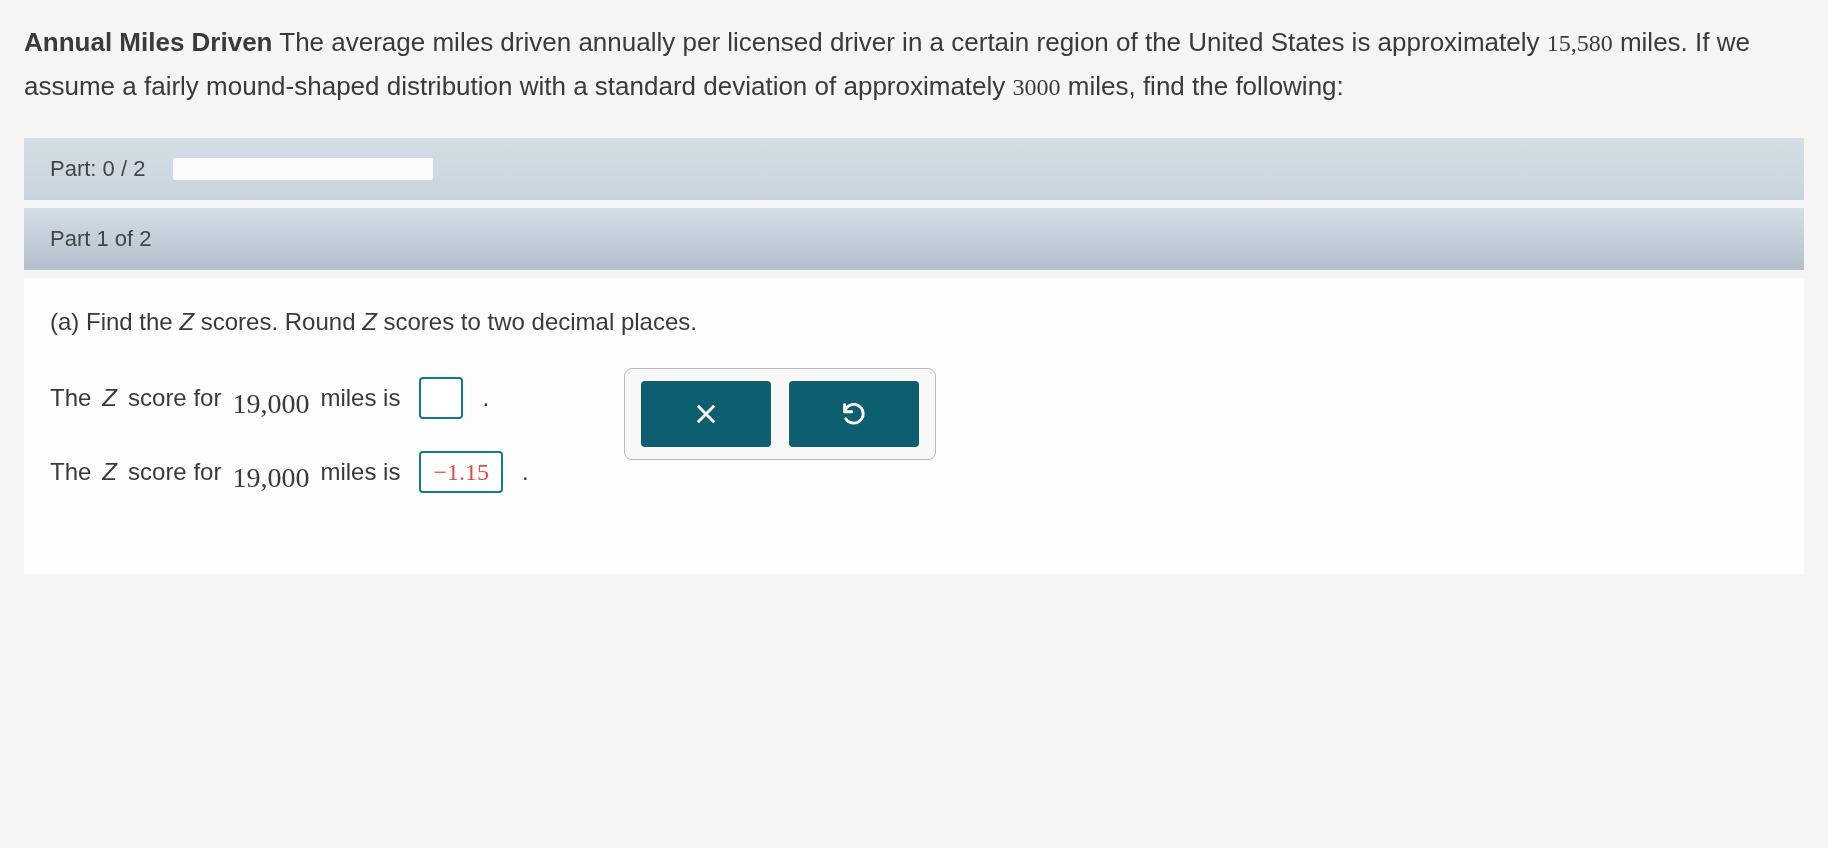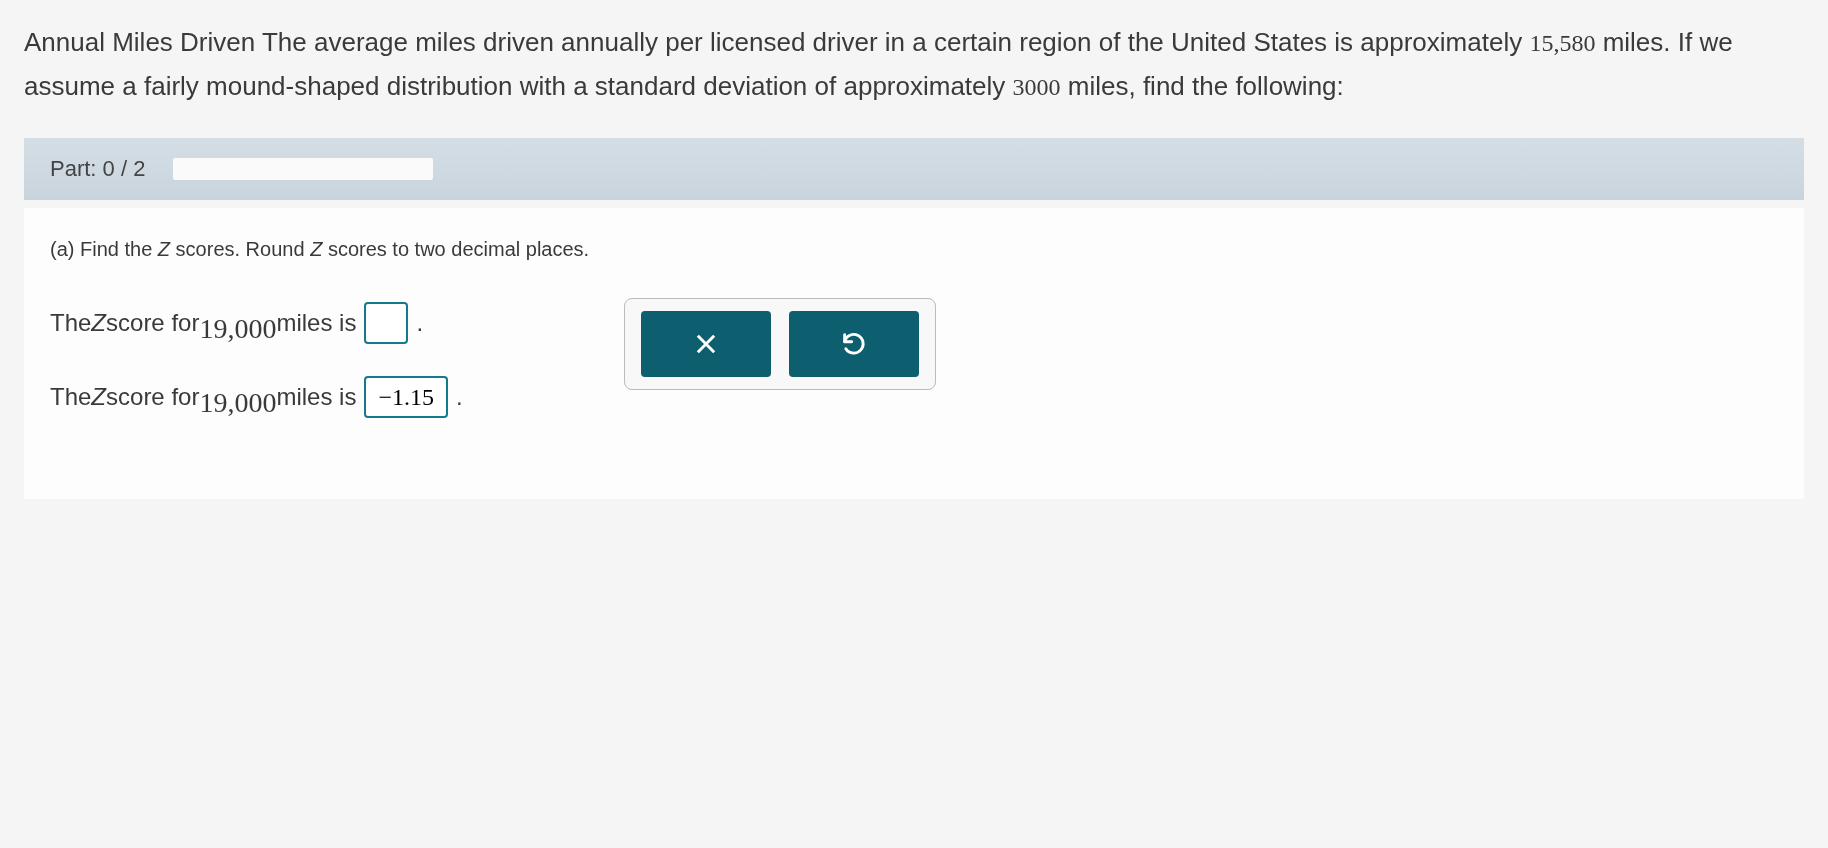--- a/index.html
+++ b/index.html
@@ -17,21 +17,21 @@
       width: 100%;
       padding: 0 24px;
     }
     .problem-text {
       font-size: 26px;
       line-height: 1.7;
       color: #3a3a3a;
       margin-bottom: 30px;
     }
     .problem-text .bold {
-      font-weight: normal;
+      font-weight: bold;
     }
     .problem-text .num {
       font-size: 24px;
       font-family: Georgia, serif;
     }
     .progress-bar {
       background: linear-gradient(to bottom, #d5dee5, #c8d4dd);
       padding: 18px 26px;
       display: flex;
       align-items: center;
@@ -53,33 +53,34 @@
       font-size: 22px;
       color: #444;
       margin-bottom: 8px;
     }
     .part-body {
       background: #fdfdfd;
       padding: 30px 26px 50px 26px;
       position: relative;
     }
     .instruction {
-      font-size: 20px;
+      font-size: 24px;
       color: #3a3a3a;
       margin-bottom: 40px;
     }
     .instruction .italic {
       font-style: italic;
     }
     .answer-row {
       display: flex;
       align-items: center;
       margin-bottom: 30px;
       font-size: 24px;
       color: #3a3a3a;
+      gap: 11px;
     }
     .answer-row .num {
       font-size: 28px;
       font-family: Georgia, serif;
       margin-top: 12px;
     }
     .answer-row .italic {
       font-style: italic;
     }
     .input-box {
@@ -88,21 +89,21 @@
       border-radius: 4px;
       min-width: 50px;
       height: 42px;
       line-height: 38px;
       padding: 0 12px;
       margin: 0 8px;
       font-size: 24px;
       font-family: Georgia, serif;
       text-align: right;
       background: #fff;
-      color: #000000;
+      color: #ef4444;
     }
     .input-box.empty {
       min-width: 44px;
       padding: 0;
     }
     .action-panel {
       position: absolute;
       left: 600px;
       top: 90px;
       display: inline-flex;
@@ -139,20 +140,23 @@
 
   <div class="problem-text">
     <span class="bold">Annual Miles Driven</span><span> The average miles driven annually per licensed driver in a certain region of the United States is approximately </span><span class="num">15,580</span><span> miles. If we assume a fairly mound-shaped distribution with a standard deviation of approximately </span><span class="num">3000</span><span> miles, find the following:</span>
   </div>
 
   <div class="progress-bar">
     <span>Part: 0 / 2</span>
     <span class="progress-track"></span>
   </div>
 
+  <div class="part-header">
+    <span>Part 1 of 2</span>
+  </div>
 
   <div class="part-body">
 
     <div class="instruction">
       <span>(a) Find the </span><span class="italic">Z</span><span> scores. Round </span><span class="italic">Z</span><span> scores to two decimal places.</span>
     </div>
 
     <div class="answer-row">
       <span>The </span>
       <span class="italic">Z</span>

